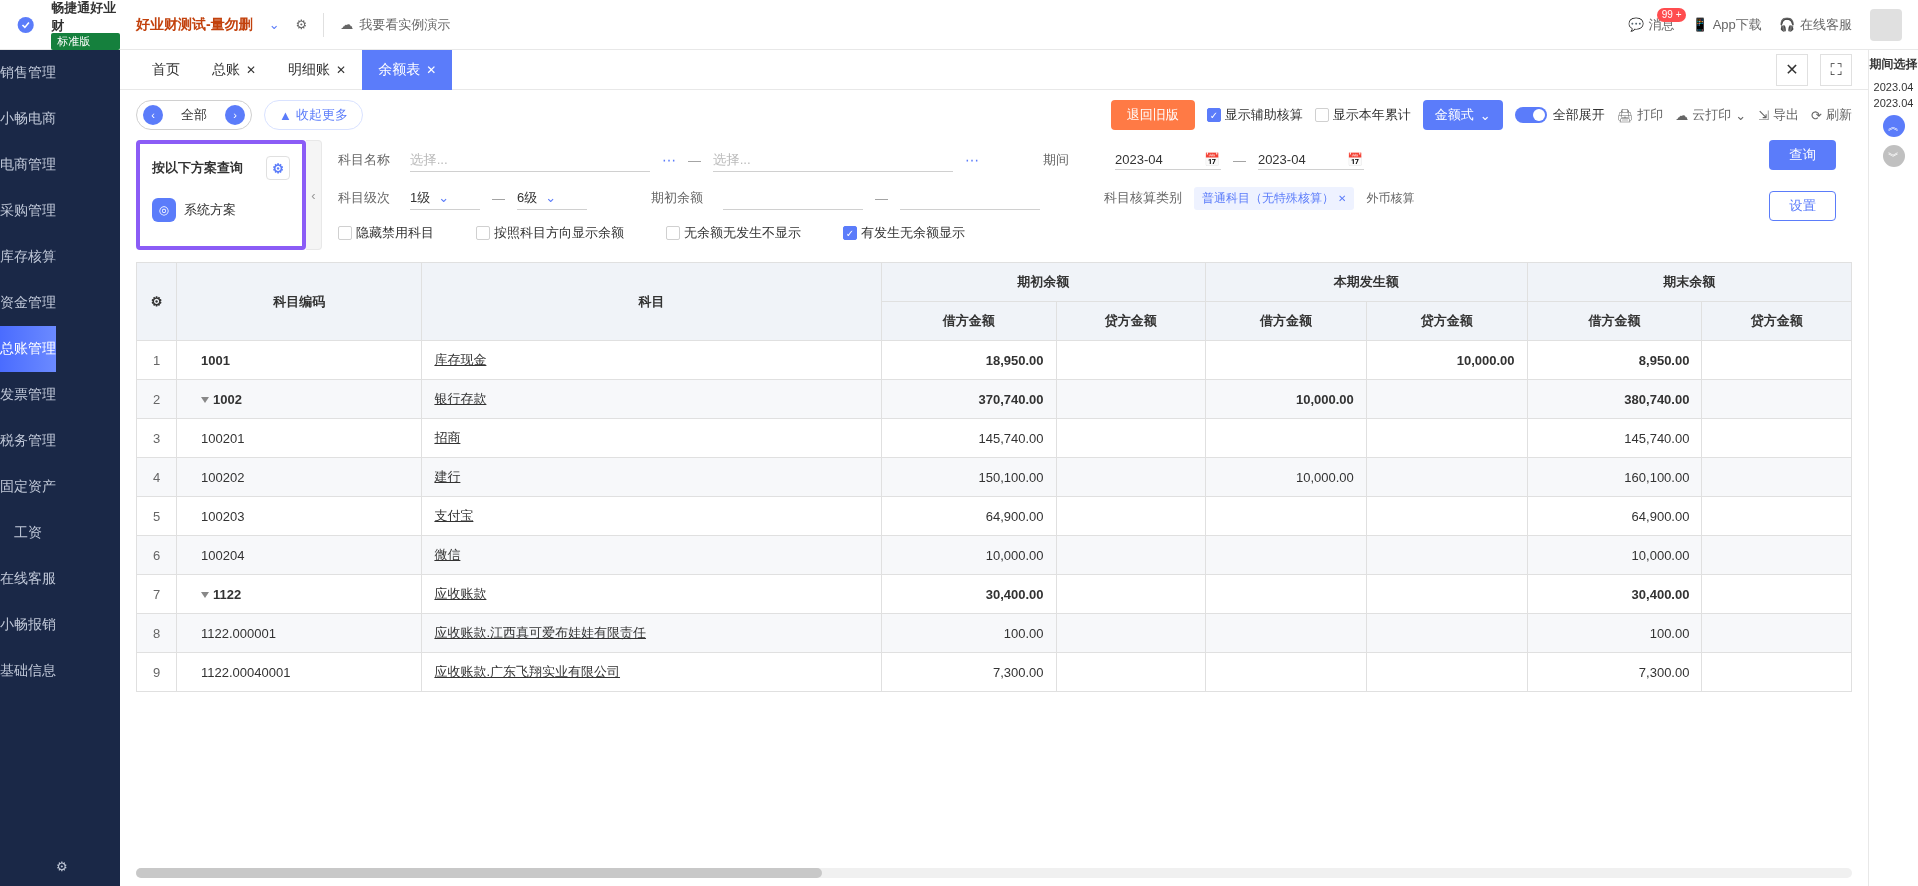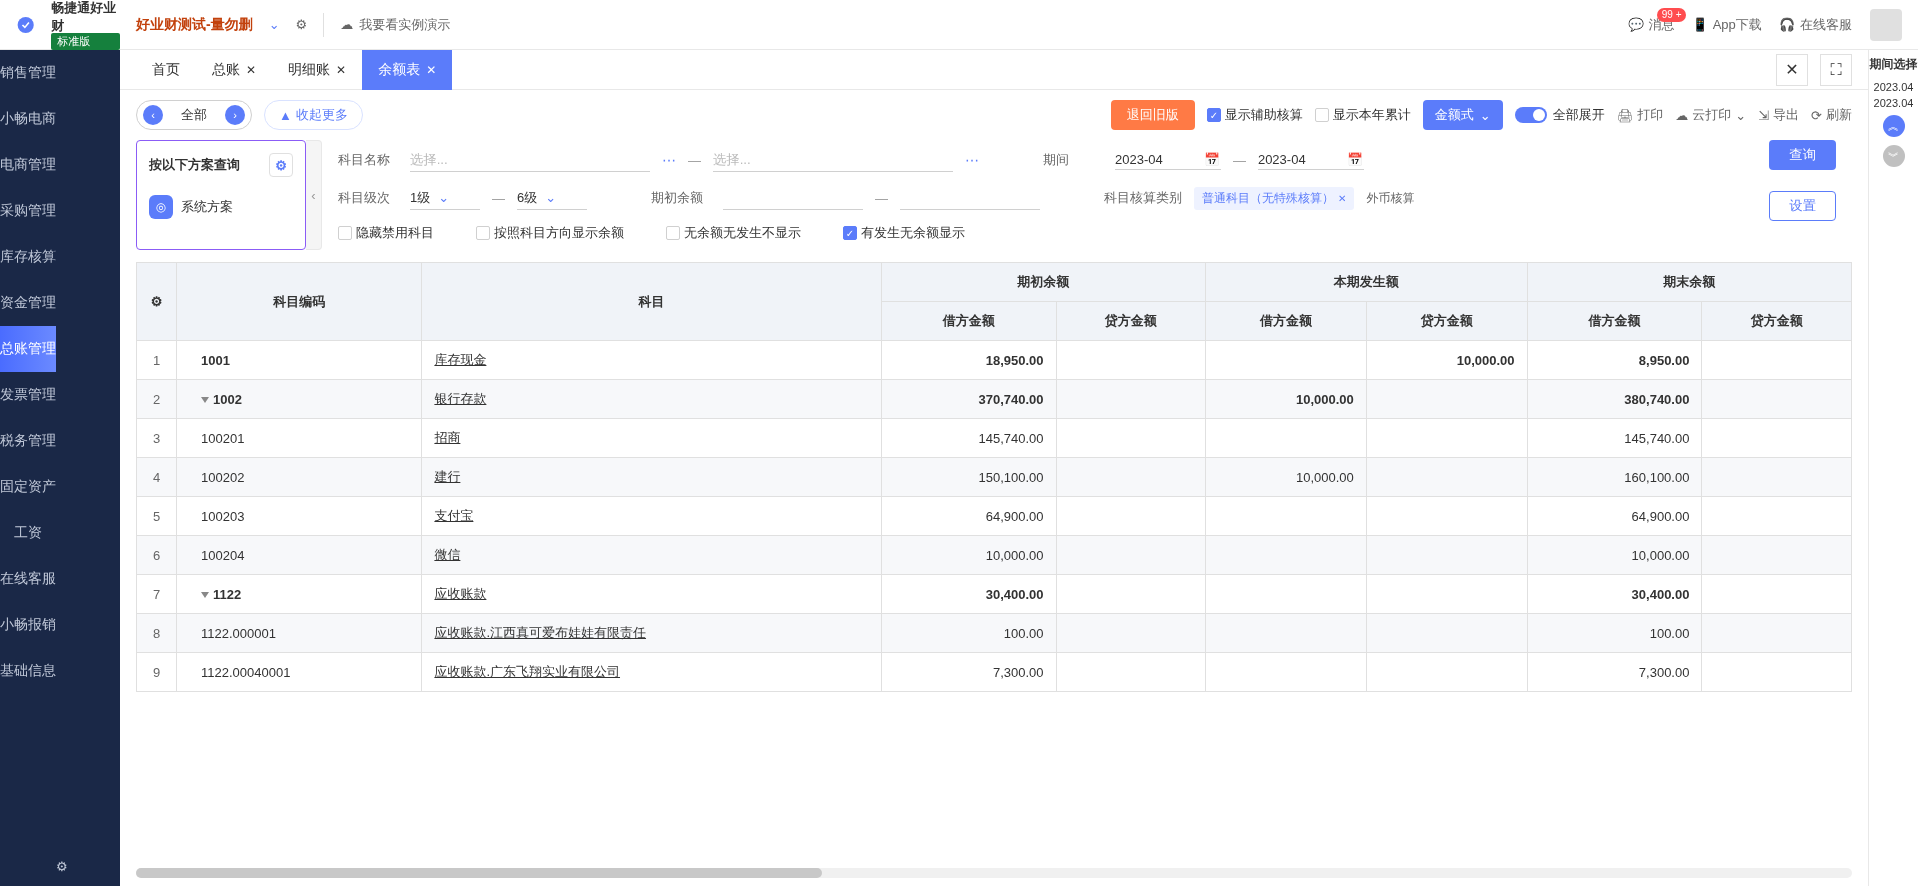--- a/index.html
+++ b/index.html
@@ -54,21 +54,21 @@
 .checkbox { width: 14px; height: 14px; border: 1px solid #d0d0d0; border-radius: 2px; display: inline-flex; align-items: center; justify-content: center; }
 .checkbox.checked { background: #5b7cfa; border-color: #5b7cfa; color: #fff; font-size: 10px; }
 .btn-dropdown { background: #5b7cfa; color: #fff; padding: 6px 12px; border-radius: 4px; display: flex; align-items: center; gap: 6px; cursor: pointer; }
 .toggle { display: flex; align-items: center; gap: 6px; }
 .toggle-switch { width: 32px; height: 16px; background: #5b7cfa; border-radius: 8px; position: relative; cursor: pointer; }
 .toggle-knob { position: absolute; right: 2px; top: 2px; width: 12px; height: 12px; background: #fff; border-radius: 50%; }
 .toolbar-action { display: flex; align-items: center; gap: 4px; color: #666; cursor: pointer; }
 
 
 .filter-area { display: flex; gap: 0; padding: 0 16px 12px; }
-.scheme-panel { width: 170px; border: 1px solid #8b5cf6; border-radius: 4px; padding: 12px; background: #fff; }
+.scheme-panel { width: 170px; border: 4px solid #8b5cf6; border-radius: 4px; padding: 12px; background: #fff; }
 .scheme-title { display: flex; align-items: center; justify-content: space-between; font-size: 13px; font-weight: 600; margin-bottom: 12px; }
 .scheme-gear { width: 24px; height: 24px; border: 1px solid #e0e0e0; border-radius: 4px; display: flex; align-items: center; justify-content: center; color: #5b7cfa; cursor: pointer; }
 .scheme-item { display: flex; align-items: center; gap: 8px; padding: 6px 0; cursor: pointer; }
 .scheme-icon { width: 24px; height: 24px; background: #5b7cfa; border-radius: 6px; display: flex; align-items: center; justify-content: center; color: #fff; font-size: 12px; }
 .collapse-handle { width: 16px; background: #f5f5f5; border: 1px solid #e8e8e8; border-left: none; display: flex; align-items: center; justify-content: center; cursor: pointer; color: #999; border-radius: 0 4px 4px 0; }
 
 .filters { flex: 1; padding: 8px 16px; position: relative; }
 .filter-row { display: flex; align-items: center; gap: 12px; margin-bottom: 14px; flex-wrap: wrap; }
 .filter-label { color: #666; font-size: 13px; min-width: 60px; }
 .filter-input { border: none; border-bottom: 1px solid #d0d0d0; padding: 4px 0; min-width: 140px; color: #333; }

